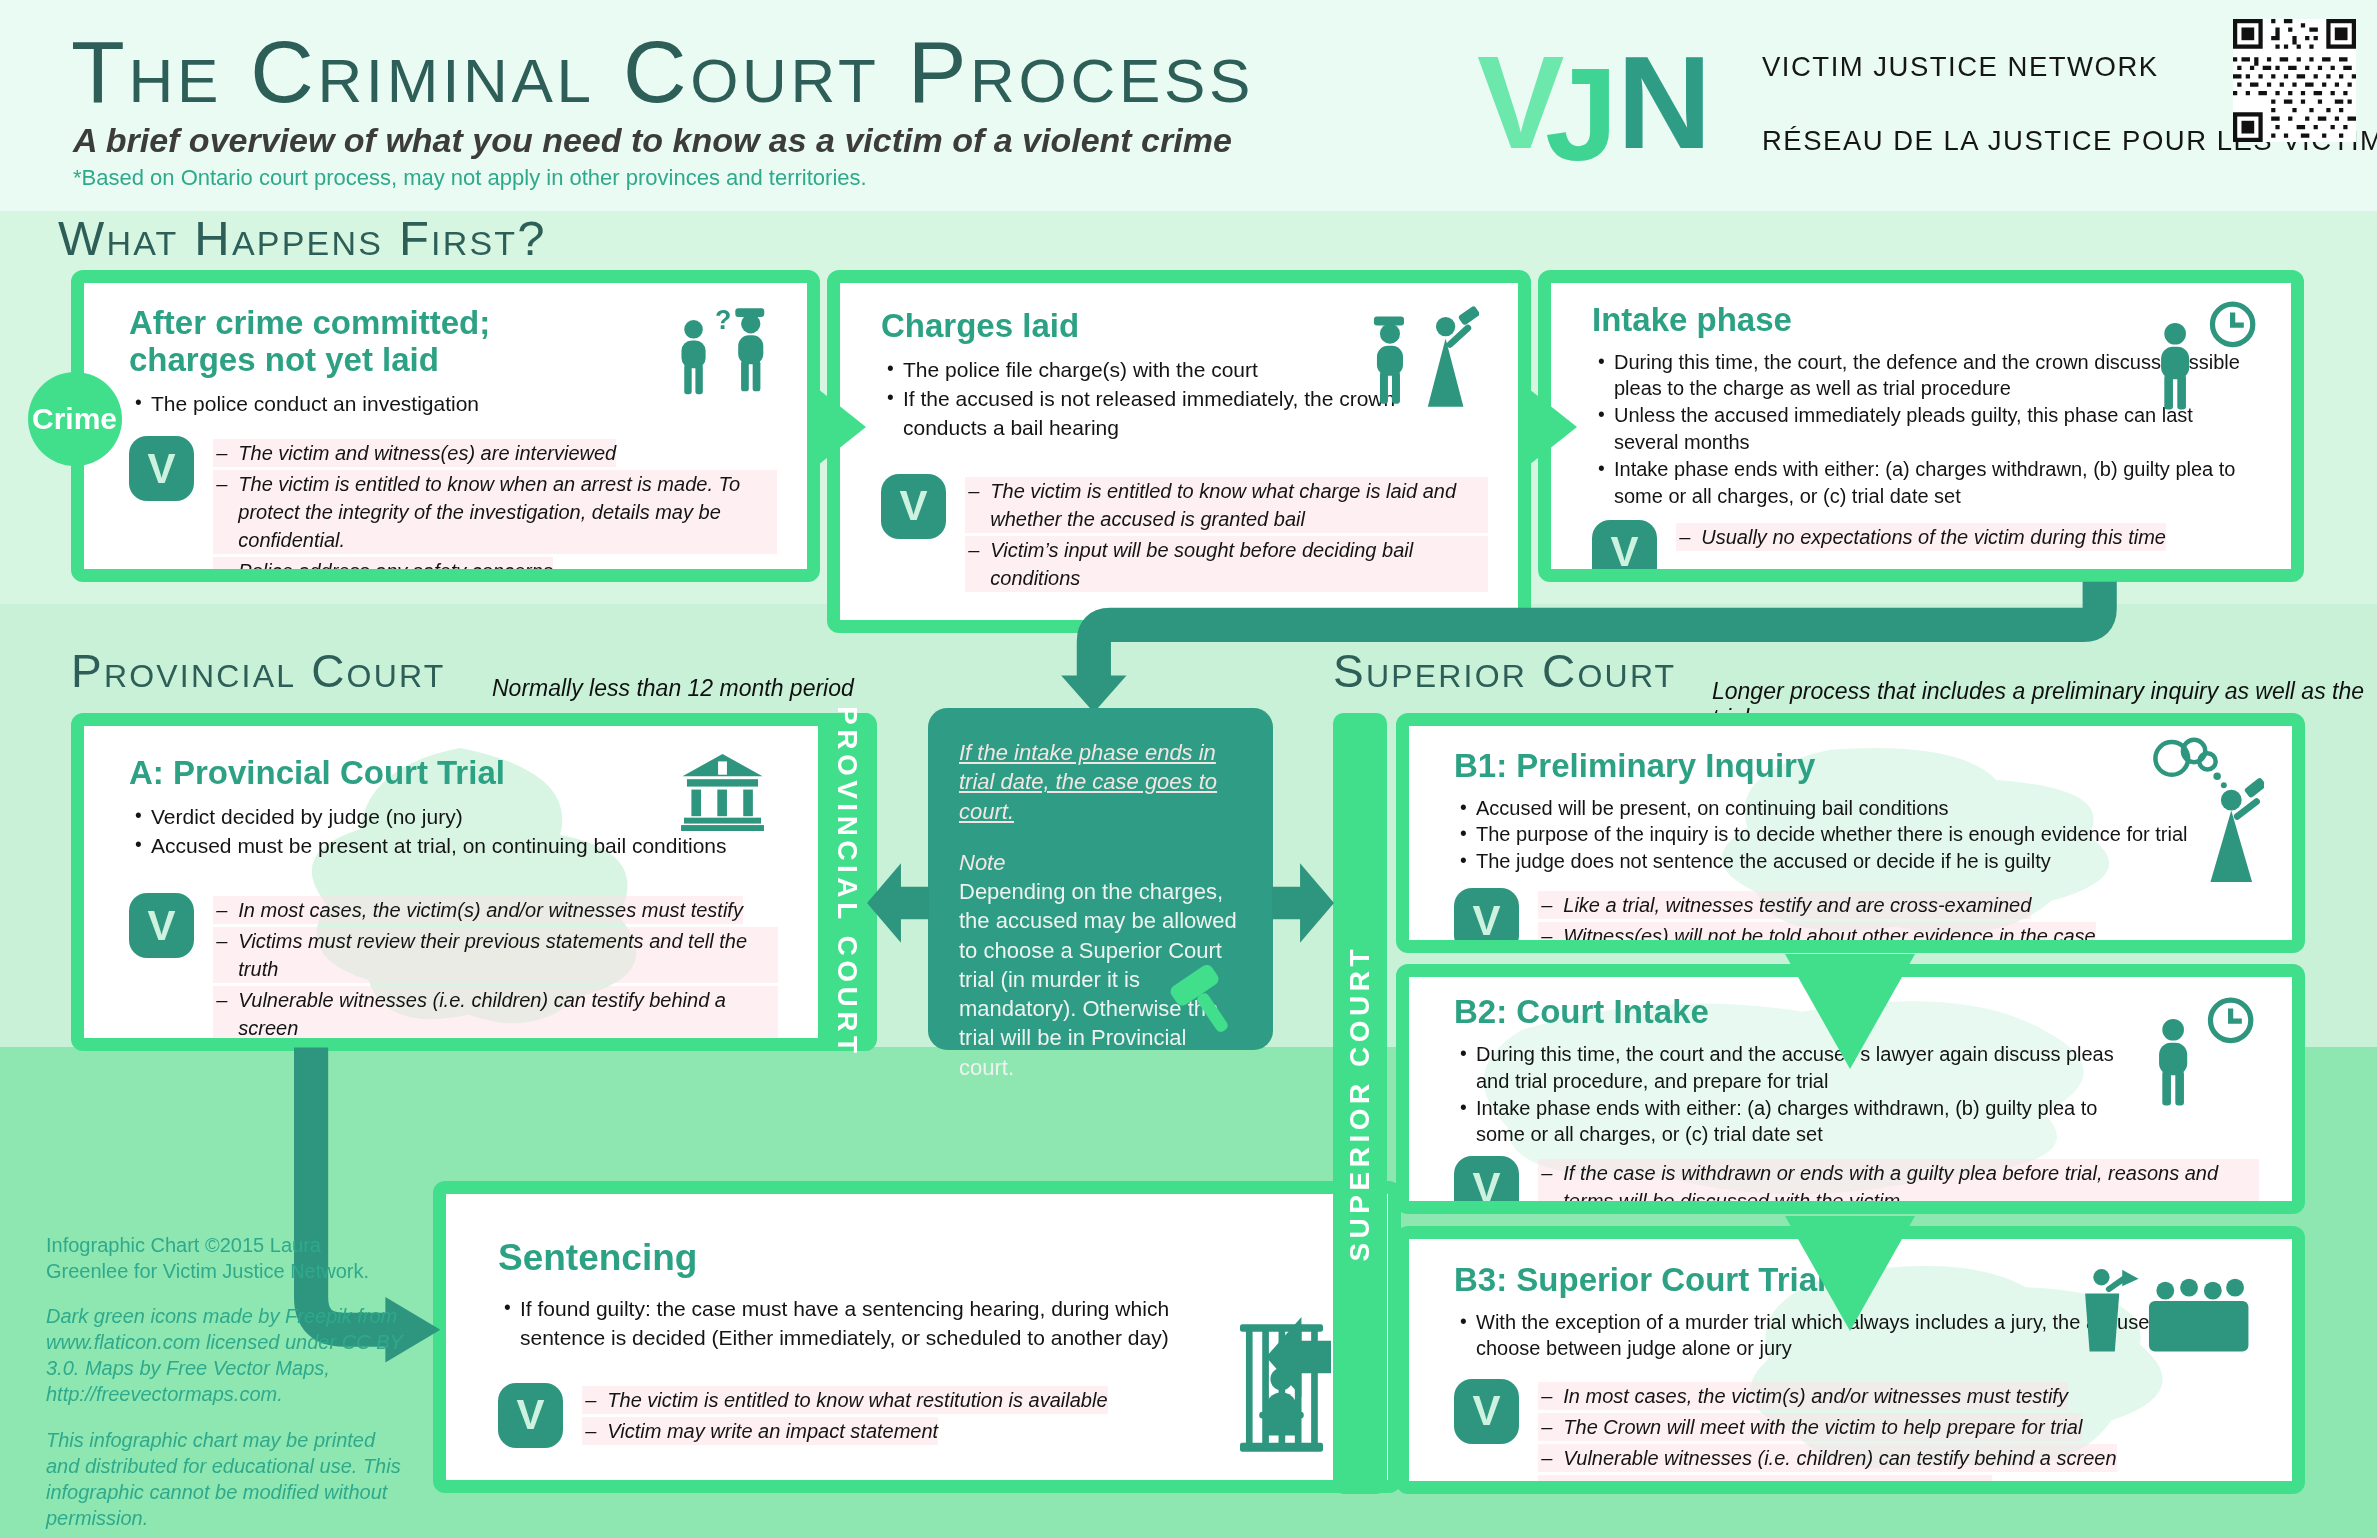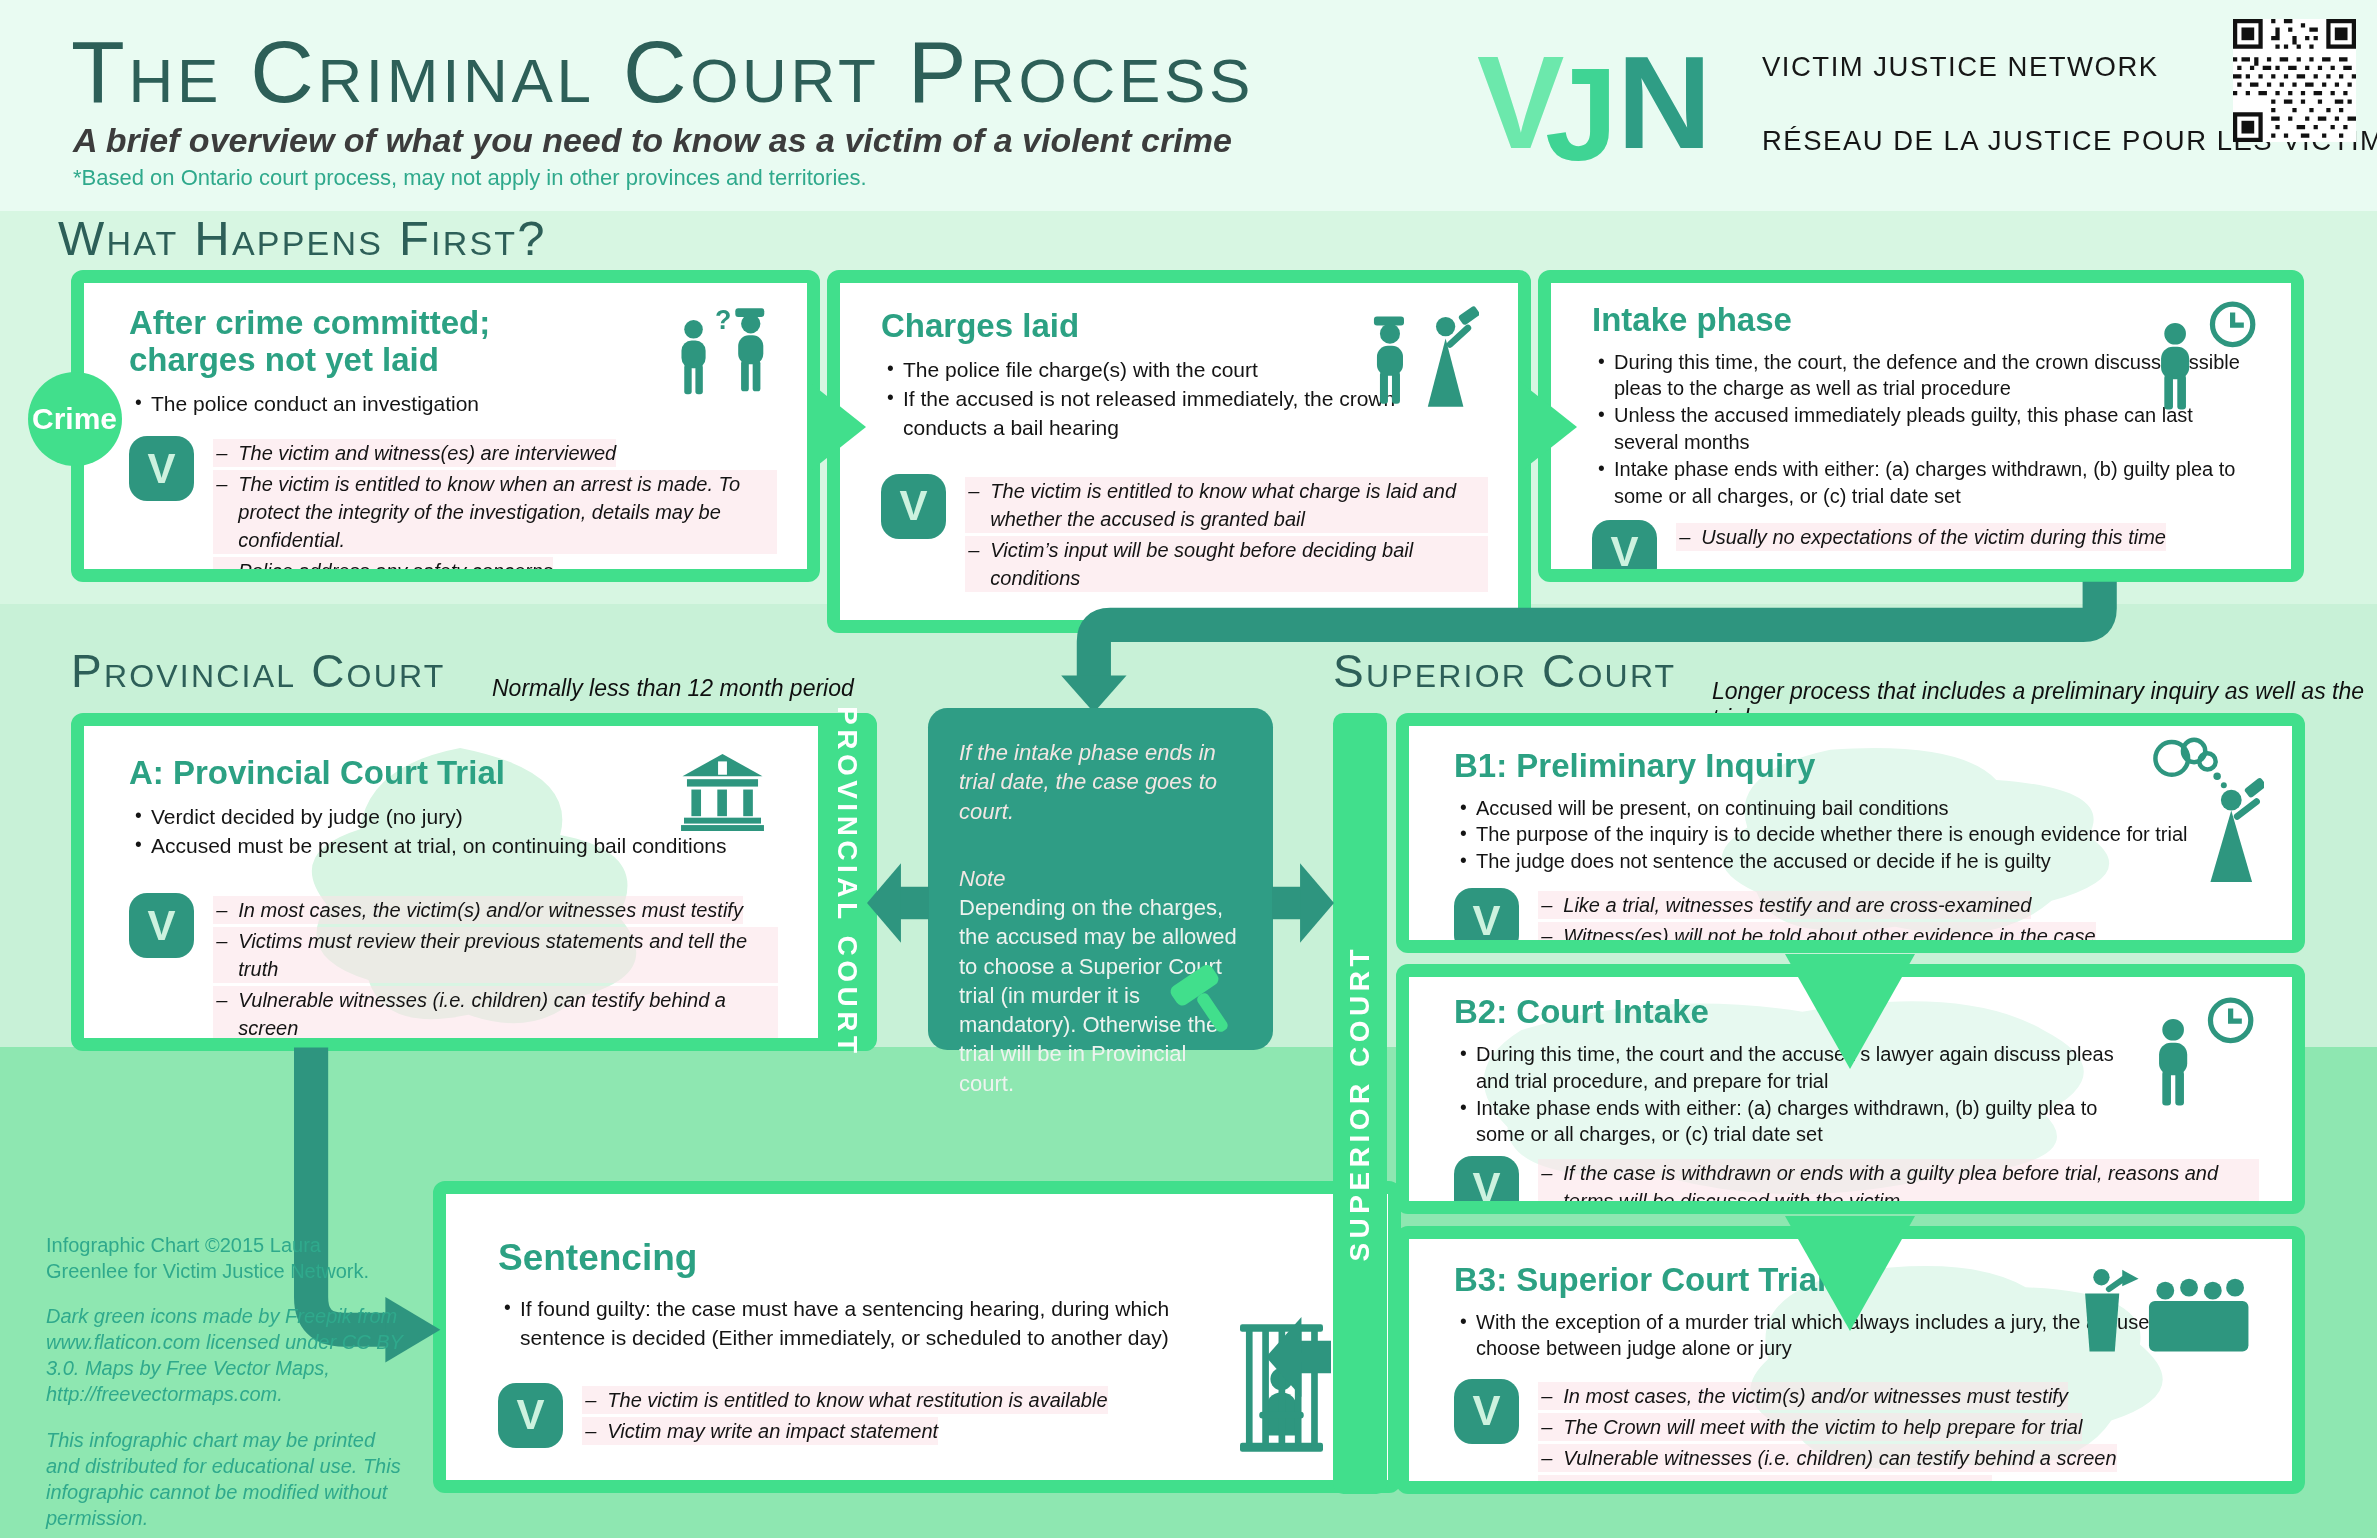--- a/index.html
+++ b/index.html
@@ -99,21 +99,21 @@
   .bar-prov { left:818px; top:713px; width:58px; height:338px; border-radius:0 10.4px 10.4px 0; }
   .bar-sup  { left:1333px; top:713px; width:54px; height:781px; border-radius:10.4px; }
   .vbar span { writing-mode:vertical-rl; color:#ffffff; font-weight:bold; font-size:28px;
                letter-spacing:4.5px; white-space:nowrap; }
   .bar-sup span { transform:rotate(180deg); }
 
   
   .note-box { position:absolute; left:928px; top:708px; width:345px; height:342px;
               background:#2f9d85; border-radius:19.3px; padding:30px 30px 0 31px;
               color:#f2e6e3; font-size:22px; line-height:1.33; z-index:2; }
-  .nb-intro { font-style:italic; margin-bottom:38px; }
+  .nb-intro { font-style:italic; margin-bottom:22px;text-decoration:underline; }
   .nb-note  { font-style:italic; }
   .nb-body  { color:#eef3ef; }
   .nb-gavel { position:absolute; right:18px; bottom:9px; }
 
   
   .tri-right { position:absolute; width:0; height:0; z-index:2;
                border-top:46px solid transparent; border-bottom:46px solid transparent;
                border-left:58px solid #41df8c; }
   .ar1 { left:808px; top:381px; } .ar2 { left:1519px; top:381px; }
   .chevron { position:absolute; width:0; height:0; z-index:3;

